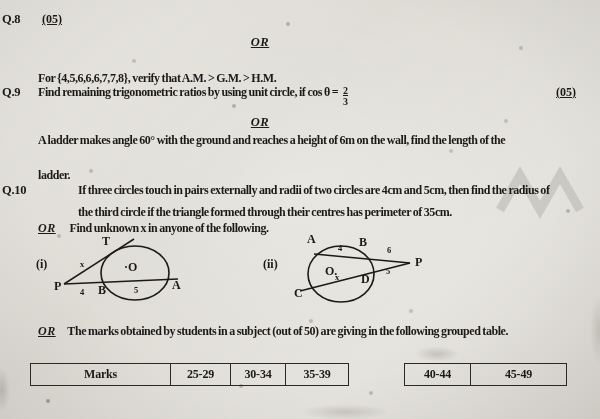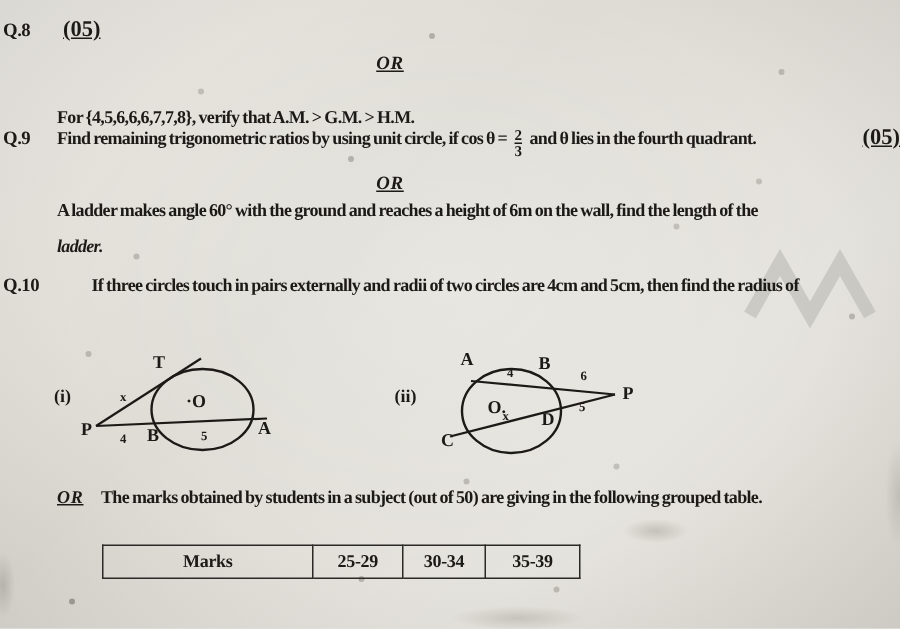--- a/index.html
+++ b/index.html
@@ -9,25 +9,25 @@
     font-weight:700;color:#1c1a17;
     background:#e2e0da;
   }
   .page{
     position:absolute;inset:0;
     background:linear-gradient(135deg,#e8e6e0 0%,#dedcd5 38%,#e5e3dd 72%,#dcdad3 100%);
   }
   .vignette{position:absolute;inset:0;pointer-events:none;
     background:radial-gradient(ellipse at 50% 45%, rgba(255,255,255,0.25) 0%, rgba(0,0,0,0) 60%, rgba(90,88,82,0.12) 100%);}
   .line{position:absolute;font-size:12px;letter-spacing:-0.45px;word-spacing:-0.6px;white-space:nowrap;}
-  .qrow{position:absolute;left:2px;right:0;display:flex;align-items:baseline;}
+  .qrow{position:absolute;left:2px;right:24px;display:flex;align-items:baseline;}
   .qnum{width:36px;flex:0 0 36px;font-size:12.5px;letter-spacing:-0.3px;}
   .qtext{flex:1 1 auto;font-size:12px;letter-spacing:-0.45px;word-spacing:-0.6px;white-space:nowrap;}
   .qtext.wrap{white-space:normal;line-height:22px;}
-  .qmarks{flex:0 0 auto;margin-left:4px;font-size:15px;text-decoration:underline;}
+  .qmarks{flex:0 0 auto;margin-left:4px;font-size:12px;text-decoration:underline;}
   .orline{position:absolute;left:0;width:520px;text-align:center;font-size:12.5px;}
   .orword{font-style:italic;text-decoration:underline;letter-spacing:0.5px;}
   .indent{left:38px;}
   .frac{display:inline-flex;flex-direction:column;align-items:center;vertical-align:middle;
     margin:0 3px;font-size:10px;line-height:9px;letter-spacing:0;transform:translateY(3px);}
   .fd{border-top:1.2px solid #1c1a17;padding-top:1px;}
   .caption{position:absolute;font-size:12px;}
   .diag{position:absolute;}
   .diag text{font-family:"Liberation Serif",serif;font-weight:bold;fill:#1c1a17;}
   .diag .pt{font-size:12px;}
@@ -76,39 +76,44 @@
 
   <div class="qrow" style="top:83px;">
     <span class="qnum">Q.9</span>
     <span class="qtext">
       <span>Find remaining trigonometric ratios by using unit circle, if</span>
       <span>cos θ =</span>
       <span class="frac">
         <span class="fn">2</span>
         <span class="fd">3</span>
       </span>
-      <span>and θ lies in the fourth quadrant.</span>
     </span>
     <span class="qmarks">(05)</span>
   </div>
 
   <div class="orline" style="top:115px;">
     <span class="orword">OR</span>
   </div>
 
   <div class="line indent" style="top:133px;">A ladder makes angle 60° with the ground and reaches a height of 6m on the wall, find the length of the</div>
-  <div class="line indent" style="top:157px;font-style:italic;">ladder.</div>
+  <div class="line indent" style="top:168px;">ladder.</div>
 
-  <div class="qrow" style="top:179px;">
+  <div class="qrow" style="top:179px;gap:40px;">
     <span class="qnum">Q.10</span>
     <span class="qtext wrap">
-      <span style="display:block;white-space:nowrap;margin-left:23px;">If three circles touch in pairs externally and radii of two circles are 4cm and 5cm, then find the radius of</span>
+      <span style="display:block;white-space:nowrap;">If three circles touch in pairs externally and radii of two circles are 4cm and 5cm, then find the radius of</span>
+      <span style="display:block;white-space:nowrap;">the third circle if the triangle formed through their centres has perimeter of 35cm.</span>
     </span>
   </div>
 
+  <div class="line indent" style="top:221px;">
+    <span class="orword">OR</span>
+    <span style="display:inline-block;width:10px;"></span>
+    <span>Find unknown x in anyone of the following.</span>
+  </div>
 
   <div class="caption" style="left:36px;top:257px;">(i)</div>
   <svg class="diag" style="left:52px;top:227px;" width="185" height="88" viewBox="0 0 185 88">
     <ellipse cx="83" cy="46" rx="34" ry="27" stroke-width="1.6"></ellipse>
     <line x1="12" y1="57" x2="126" y2="52" stroke-width="1.5"></line>
     <line x1="12" y1="57" x2="82" y2="12" stroke-width="1.5"></line>
     <text class="pt" x="50" y="18">T</text>
     <text class="seg" x="28" y="40">x</text>
     <text class="pt" x="2" y="63">P</text>
     <text class="seg" x="28" y="68">4</text>
@@ -134,21 +139,21 @@
     <text class="seg" x="94" y="47">5</text>
     <text class="pt" x="2" y="70">C</text>
   </svg>
 
   <div class="line indent" style="top:324px;">
     <span class="orword">OR</span>
     <span style="display:inline-block;width:8px;"></span>
     <span>The marks obtained by students in a subject (out of 50) are giving in the following grouped table.</span>
   </div>
 
-  <table class="gtable" style="left:30px;top:363px;width:318px;margin-left:38px;">
+  <table class="gtable" style="left:30px;top:363px;width:318px;">
     <colgroup>
         <col style="width:140px">
         <col style="width:60px">
         <col style="width:55px">
         <col style="width:63px">
       </colgroup>
     <tbody>
         <tr class="hdr">
       <td>Marks</td>
       <td>25-29</td>
@@ -157,15 +162,19 @@
     </tr>
   </tbody>
     </table>
 
   <table class="gtable" style="left:404px;top:363px;width:162px;">
     <colgroup>
         <col style="width:66px">
         <col style="width:96px">
       </colgroup>
     <tbody>
+        <tr class="hdr">
+      <td>40-44</td>
+      <td>45-49</td>
+    </tr>
   </tbody>
     </table>
 </div>
 
 </body></html>

